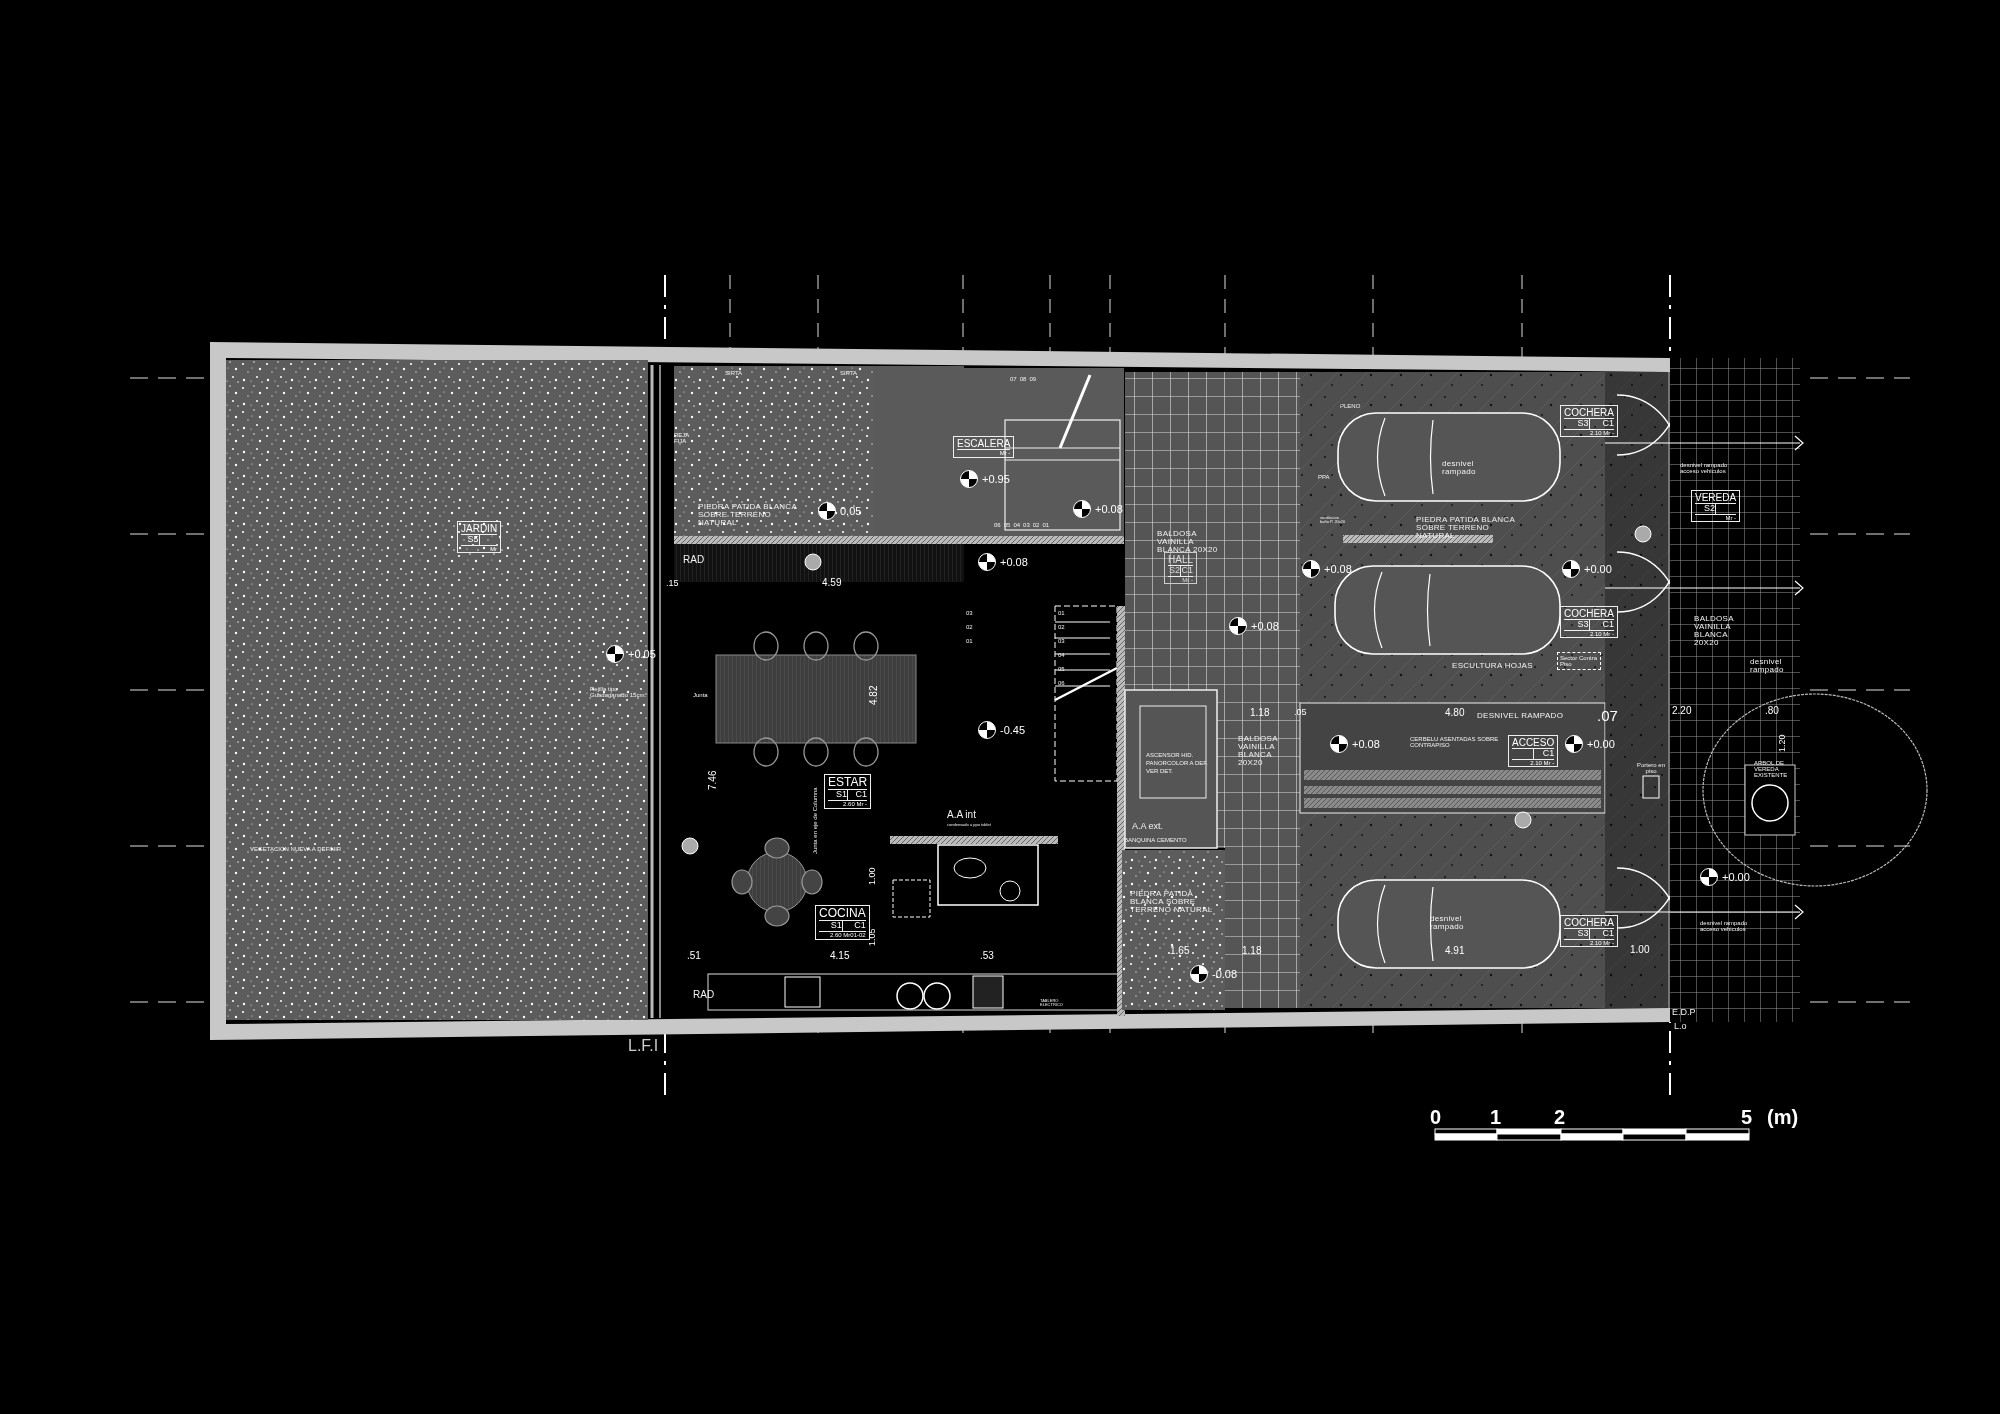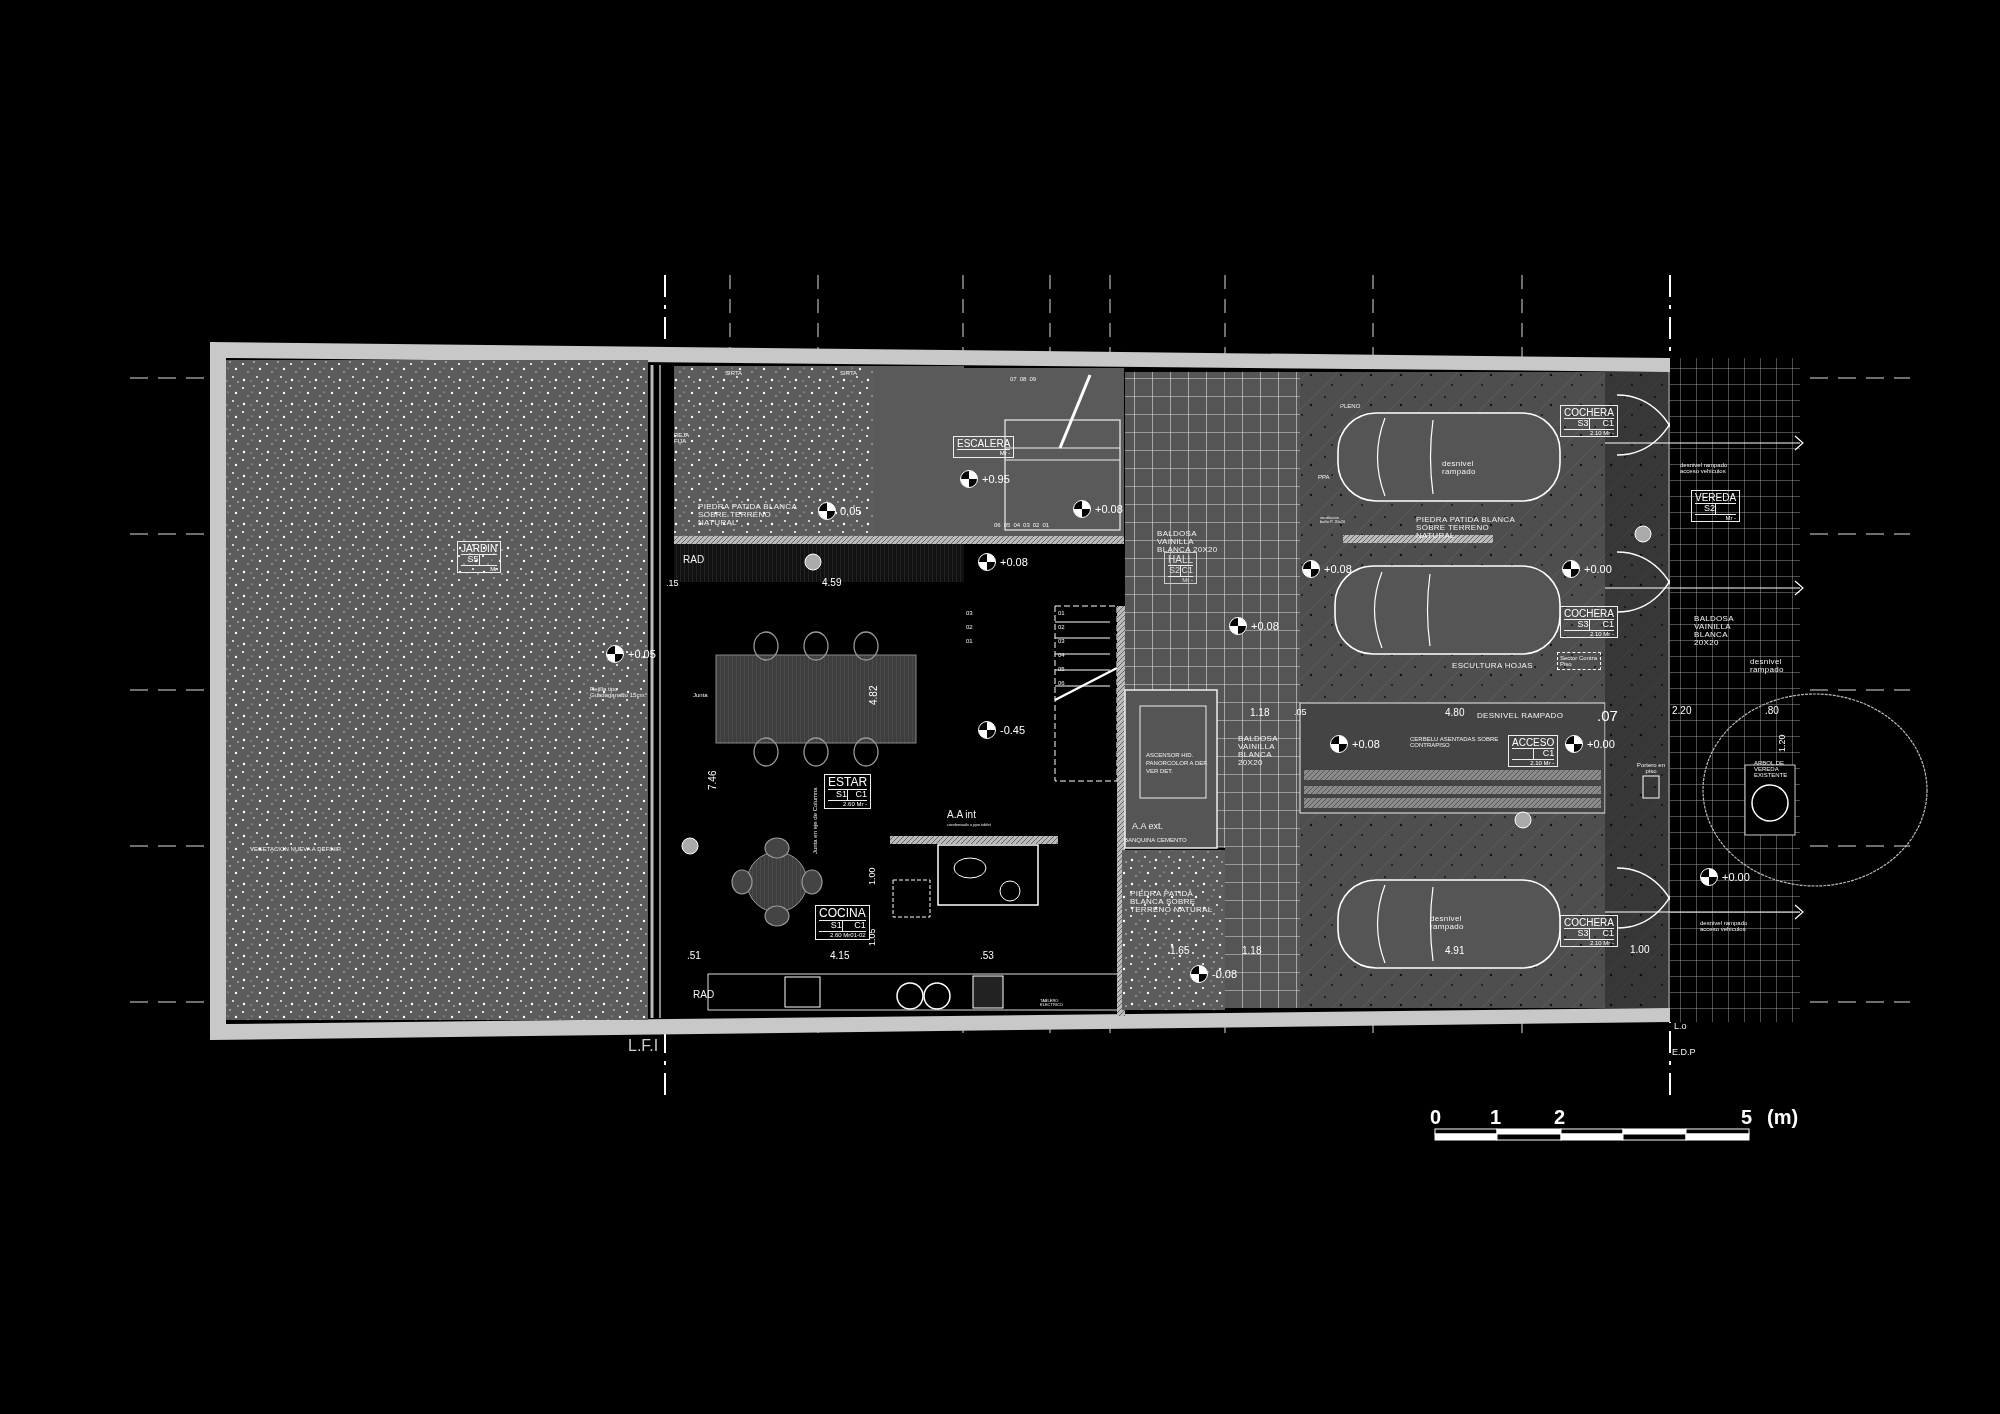--- a/index.html
+++ b/index.html
@@ -219,21 +219,21 @@
     <rect x="1497" y="1134" width="64" height="6" fill="#000"></rect>
     <rect x="1561" y="1129" width="62" height="5" fill="#000"></rect>
     <rect x="1561" y="1134" width="62" height="6" fill="#fff"></rect>
     <rect x="1623" y="1129" width="63" height="5" fill="#fff"></rect>
     <rect x="1623" y="1134" width="63" height="6" fill="#000"></rect>
     <rect x="1686" y="1129" width="63" height="5" fill="#000"></rect>
     <rect x="1686" y="1134" width="63" height="6" fill="#fff"></rect>
   </g>
 </svg>
 
-<div class="room-tag" style="left:457px;top:541px;font-size:10px;">
+<div class="room-tag" style="left:457px;top:521px;font-size:10px;">
   <div>JARDIN</div>
   <div class="sub">
       <span>S5</span>
       <span></span>
     </div>
   <div class="sub2">Mr</div>
 </div>
 <div class="room-tag" style="left:824px;top:774px;">
   <div>ESTAR</div>
   <div class="sub">
@@ -385,21 +385,21 @@
 <div class="lbl tiny" style="left:1754px;top:760px;width:40px;white-space:normal;">ARBOL DE VEREDA EXISTENTE</div>
 <div class="lbl tiny" style="left:1318px;top:474px;">PPA</div>
 <div class="lbl tiny" style="left:1340px;top:403px;">PLENO</div>
 <div class="lbl tiny" style="left:1320px;top:516px;width:28px;white-space:normal;font-size:4px;">ventilacion baño P. 20x20</div>
 <div class="lbl tiny" style="left:250px;top:846px;">VEGETACION NUEVA A DEFINIR</div>
 <div class="lbl tiny" style="left:590px;top:686px;width:62px;white-space:normal;">Rejilla tipo Guadaganado 15cm.</div>
 <div class="lbl" style="left:1040px;top:999px;font-size:4px;width:26px;white-space:normal;">TABLERO ELECTRICO</div>
 <div class="lbl tiny" style="left:725px;top:370px;">SIRTA</div>
 <div class="lbl tiny" style="left:840px;top:370px;">SIRTA</div>
 <div class="lbl" style="left:628px;top:1038px;font-size:16px;color:#ccc;">L.F.I</div>
-<div class="lbl" style="left:1672px;top:1008px;font-size:9px;margin-top:40px;">E.D.P</div>
+<div class="lbl" style="left:1672px;top:1008px;font-size:9px;">E.D.P</div>
 <div class="lbl" style="left:1674px;top:1022px;font-size:9px;">L.o</div>
 
 <div class="dim" style="left:822px;top:577px;">4.59</div>
 <div class="dim vert" style="left:868px;top:705px;">4.82</div>
 <div class="dim vert" style="left:707px;top:790px;">7.46</div>
 <div class="dim" style="left:830px;top:950px;">4.15</div>
 <div class="dim" style="left:687px;top:950px;">.51</div>
 <div class="dim" style="left:666px;top:578px;font-size:9px;">.15</div>
 <div class="dim vert" style="left:867px;top:885px;font-size:9px;">1.00</div>
 <div class="dim vert" style="left:867px;top:946px;font-size:9px;">1.05</div>

